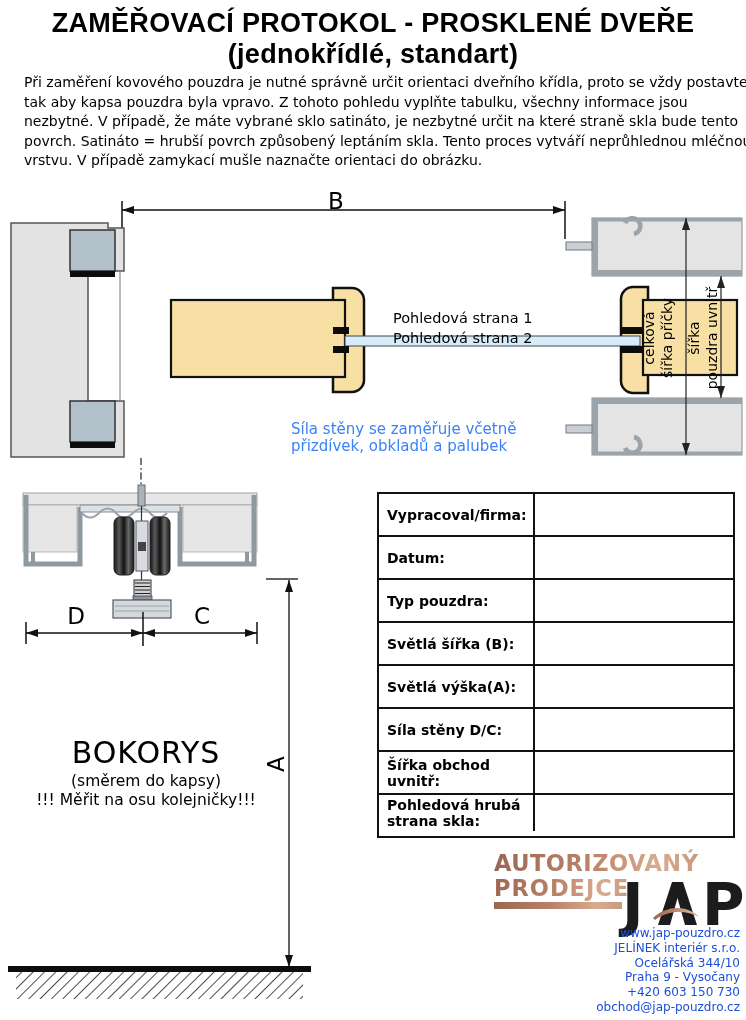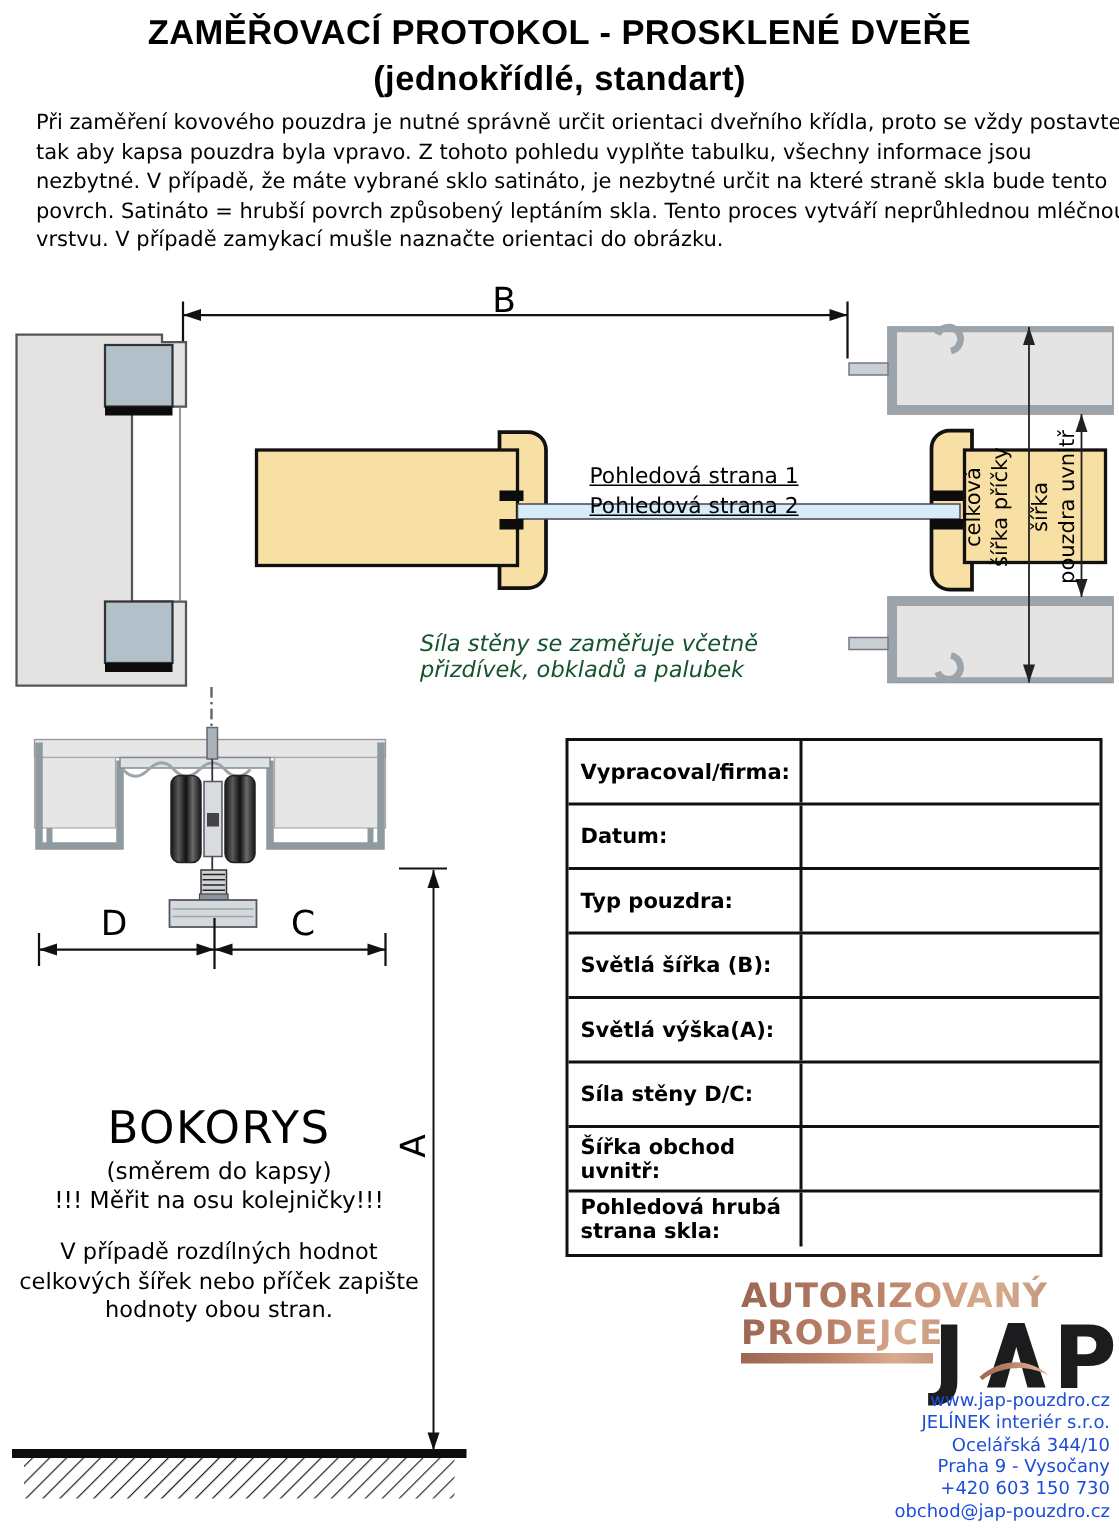--- a/index.html
+++ b/index.html
@@ -1,24 +1,24 @@
 <!DOCTYPE html>
 <html><head>
 <meta charset="utf-8">
 <style>
   html,body{margin:0;padding:0;background:#888;}
   #page{position:relative;width:746px;height:1020px;background:#fff;overflow:hidden;
         font-family:"DejaVu Sans",sans-serif;color:#000;margin:0 auto;}
   .abs{position:absolute;}
   .title{width:746px;text-align:center;font-family:"Liberation Sans",sans-serif;
-         font-weight:bold;font-size:23px;letter-spacing:.3px;white-space:nowrap;}
+         font-weight:bold;font-size:27px;letter-spacing:.3px;white-space:nowrap;}
   .intro{left:24px;top:73px;width:734px;font-size:14px;line-height:19.6px;}
   .dimletter{font-size:23px;text-align:center;}
-  .sideLabel{font-size:14.5px;white-space:nowrap;text-decoration:underline;}
-  .redNote{left:280px;top:421px;color:#14532d;font-size:15px;line-height:16.5px;white-space:nowrap;font-style:italic;}
+  .sideLabel{font-size:14.5px;white-space:nowrap;}
+  .redNote{left:291px;top:421px;color:#3b82f6;font-size:15px;line-height:16.5px;white-space:nowrap;}
   .rot{width:120px;height:40px;transform:rotate(-90deg);display:flex;flex-direction:column;
        justify-content:center;text-align:center;font-size:14px;line-height:18px;white-space:nowrap;}
   .rotA{width:40px;height:40px;transform:rotate(-90deg);display:flex;align-items:center;
         justify-content:center;font-size:23px;}
   .bok{left:0;top:736px;width:292px;text-align:center;}
   .bokTitle{font-size:30px;line-height:34px;letter-spacing:1px;}
   .bokSub{font-size:15.5px;line-height:19px;margin-top:2px;}
   .bokWarn{font-size:15.5px;line-height:19px;}
   .bokNote{margin-top:15px;font-size:15px;line-height:19.5px;}
   
@@ -190,25 +190,20 @@
   </svg>
 
   <div class="abs dimletter" style="left:56px;top:603px;width:40px;">D</div>
   <div class="abs dimletter" style="left:182px;top:603px;width:40px;">C</div>
   <div class="abs rotA" style="left:256px;top:744px;">A</div>
 
   <div class="abs bok">
     <div class="bokTitle">BOKORYS</div>
     <div class="bokSub">(směrem do kapsy)</div>
     <div class="bokWarn">!!! Měřit na osu kolejničky!!!</div>
-    <div class="bokNote">
-      <div>V případě rozdílných hodnot</div>
-      <div>celkových šířek nebo příček zapište</div>
-      <div>hodnoty obou stran.</div>
-    </div>
   </div>
 
   <div class="abs ftable">
     <div class="frow">
         <div class="fcell-label">Vypracoval/firma:</div>
         <div class="fcell-value"></div>
       </div>
     <div class="frow">
         <div class="fcell-label">Datum:</div>
         <div class="fcell-value"></div>

